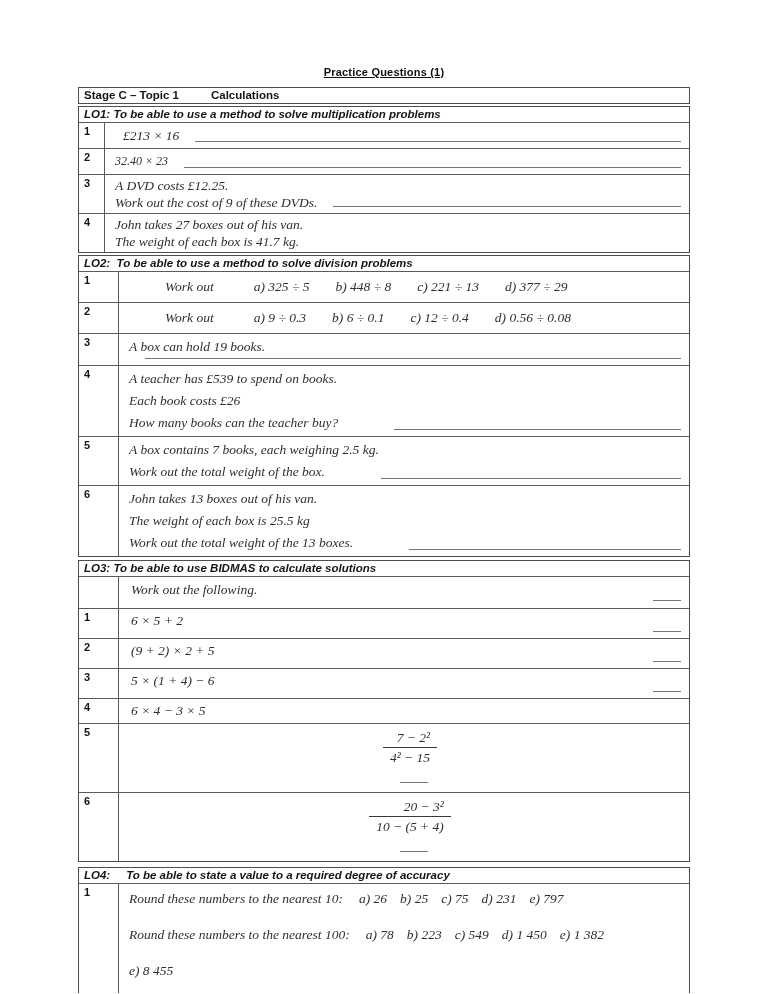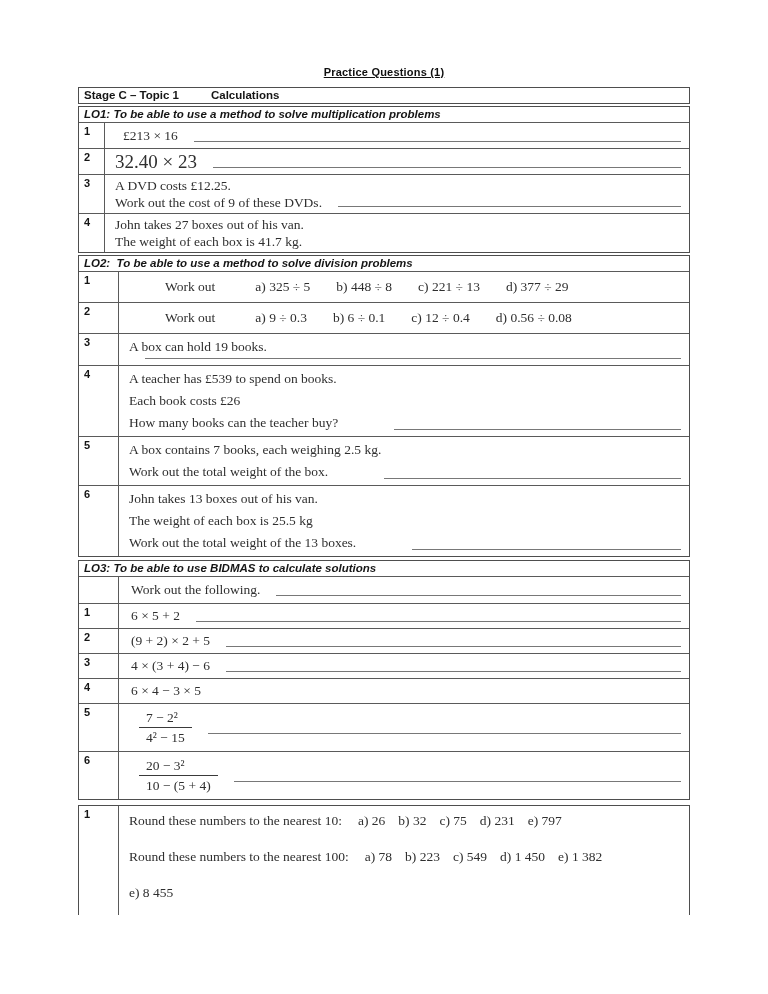--- a/index.html
+++ b/index.html
@@ -49,50 +49,51 @@
     flex:0 0 26px;max-width:26px;
     border-right:1px solid #5a5a5a;
     font-size:11px;font-weight:bold;color:#151515;
     padding:2px 0 0 5px;box-sizing:border-box;
   }
   .sec1 .numcell,.sec2 .numcell,.sec3 .numcell{flex:0 0 40px;max-width:40px;}
   .qcell{
     flex:1;min-width:0;
     display:flex;flex-direction:column;justify-content:center;
     padding:2px 8px 2px 10px;
+    font-style:italic;
   }
   .qline{
     display:flex;
     font-family:"Liberation Serif","DejaVu Serif",serif;
     font-size:13.5px;color:#2f2f2f;
   }
   .seg{white-space:pre;}
   
   .rule{
     flex:1 1 auto;min-width:28px;
     border-bottom:1.2px solid #787878;
     align-self:flex-end;
     margin:0 0 4px 16px;
   }
   
   .sec0 .qline{line-height:17px;}
   .sec0 .row0 .qline,.sec0 .row1 .qline{line-height:21px;}
-  .sec0 .row1 .qline{font-size:19px;}
+  .sec0 .row1 .qline{font-size:12px;}
   .sec0 .row0 .qcell{padding-left:18px;}
   
   .sec1 .qline{line-height:22px;}
   .sec1 .row0 .qcell,.sec1 .row1 .qcell{padding-left:46px;padding-top:4px;padding-bottom:4px;text-align:right;}
   .sec1 .seg{margin-right:26px;}
   .sec1 .seg0{margin-right:40px;}
   
-  .sec2 .qline{line-height:20px;}
+  .sec2 .qline{line-height:20px;flex-direction:column;}
   .sec2 .row0 .qcell{padding-top:3px;padding-bottom:3px;}
   .sec2 .qcell{padding-left:12px;}
   .fracline{align-items:center;padding:3px 0;}
-  .frac{display:inline-block;text-align:left;margin-left:8px;}
+  .frac{display:inline-block;text-align:right;margin-left:8px;}
   .frac-top{display:block;padding:0 7px 1px;border-bottom:1.3px solid #3a3a3a;line-height:17px;}
   .frac-bot{display:block;padding:1px 7px 0;line-height:17px;}
   .fracline .rule{align-self:center;margin-top:16px;}
   
   .sec3 .qline{line-height:21px;margin-bottom:15px;}
   .sec3 .qline:nth-child(3){margin-bottom:2px;}
   .sec3 .qline:last-child{margin-bottom:8px;}
   .sec3 .qcell{justify-content:space-between;padding-top:4px;padding-bottom:4px;}
   .sec3 .seg{margin-right:13px;}
   .sec3 .seg0{margin-right:16px;}
@@ -255,21 +256,21 @@
             <div class="qline">
               <span class="seg seg0">(9 + 2) × 2 + 5</span>
               <span class="rule"></span>
             </div>
           </div>
         </div>
         <div class="row row3">
           <div class="numcell">3</div>
           <div class="qcell">
             <div class="qline">
-              <span class="seg seg0">4 × (3 + 4) − 6</span>
+              <span class="seg seg0">5 × (1 + 4) − 6</span>
               <span class="rule"></span>
             </div>
           </div>
         </div>
         <div class="row row4">
           <div class="numcell">4</div>
           <div class="qcell">
             <div class="qline">
               <span class="seg seg0">6 × 4 − 3 × 5</span>
             </div>
@@ -294,27 +295,28 @@
               <span class="frac">
                 <span class="frac-top">20 − 3²</span>
                 <span class="frac-bot">10 − (5 + 4)</span>
               </span>
               <span class="rule"></span>
             </div>
           </div>
         </div>
       </div>
       <div class="section sec3 open-bottom">
+        <div class="sec-heading">LO4:     To be able to state a value to a required degree of accuracy</div>
         <div class="row row0">
           <div class="numcell">1</div>
           <div class="qcell">
             <div class="qline">
               <span class="seg seg0">Round these numbers to the nearest 10:</span>
               <span class="seg">a) 26</span>
-              <span class="seg">b) 32</span>
+              <span class="seg">b) 25</span>
               <span class="seg">c) 75</span>
               <span class="seg">d) 231</span>
               <span class="seg">e) 797</span>
             </div>
             <div class="qline">
               <span class="seg seg0">Round these numbers to the nearest 100:</span>
               <span class="seg">a) 78</span>
               <span class="seg">b) 223</span>
               <span class="seg">c) 549</span>
               <span class="seg">d) 1 450</span>

